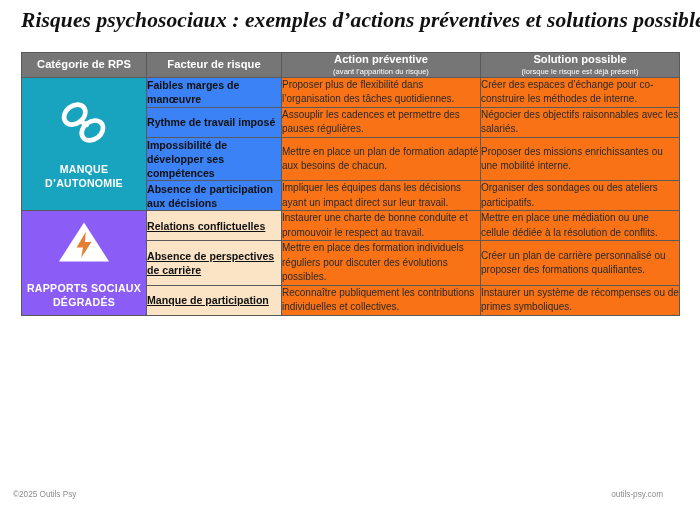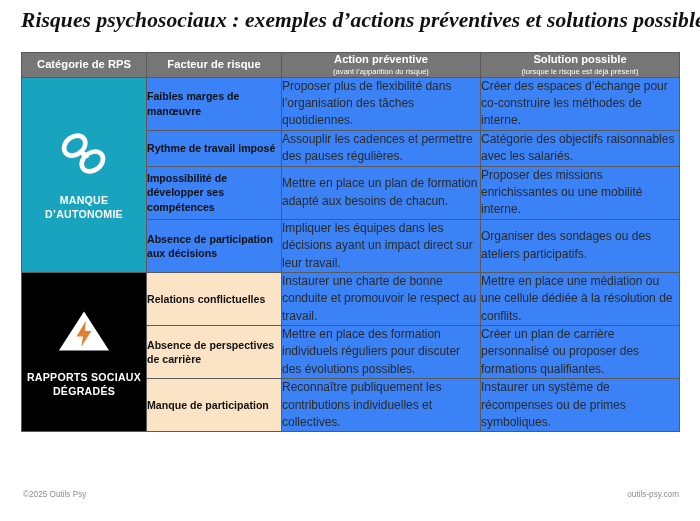--- a/index.html
+++ b/index.html
@@ -70,21 +70,21 @@
   .col-sol  { width: 199px; }
 
   
   td.cat-cell {
     text-align: center;
     color: #ffffff;
     vertical-align: middle;
     padding: 6px 8px;
   }
   td.cat-teal   { background: #18A3BE; margin-top: 18px; }
-  td.cat-orange { background: #000000; }
+  td.cat-orange { background: #8b5cf6; }
 
   .cat-icon {
     display: block;
     margin: 0 auto 14px auto;
     height: 52px;
     width: 60px;
   }
   .cat-label {
     display: block;
     font-size: 10.6px;
@@ -95,39 +95,39 @@
 
   
   td.factor {
     font-size: 10.6px;
     font-weight: bold;
     color: #111111;
     line-height: 1.35;
     padding: 8px 10px;
   }
   td.factor-teal   { background: #3b82f6; }
-  td.factor-orange { background: #FBE3C6; }
+  td.factor-orange { background: #FBE3C6; text-decoration: underline; }
 
   
   td.body-text {
-    background: #3b82f6;
-    font-size: 12px;
+    background: #f97316;
+    font-size: 10px;
     color: #2a2a2a;
     line-height: 1.45;
     padding: 8px 10px;
   }
 
   #footer-left, #footer-right {
     position: absolute;
     bottom: 22px;
     font-size: 8.2px;
     color: #8c8c8c;
   }
-  #footer-left  { left: 23px; }
-  #footer-right { right: 21px; }
+  #footer-left  { left: 13px; }
+  #footer-right { right: 37px; }
 </style>
 </head>
 <body>
 
 <div id="page-title">Risques psychosociaux : exemples d’actions préventives et solutions possibles (2/3)</div>
 
 <table id="rps-table">
   <colgroup>
     <col class="col-cat">
       <col class="col-fact">
@@ -168,21 +168,21 @@
         </span>
         <span class="cat-label">MANQUE D’AUTONOMIE</span>
       </td>
       <td class="factor factor-teal">Faibles marges de manœuvre</td>
       <td class="body-text">Proposer plus de flexibilité dans l’organisation des tâches quotidiennes.</td>
       <td class="body-text">Créer des espaces d’échange pour co-construire les méthodes de interne.</td>
     </tr>
     <tr>
       <td class="factor factor-teal">Rythme de travail imposé</td>
       <td class="body-text">Assouplir les cadences et permettre des pauses régulières.</td>
-      <td class="body-text">Catégorie des objectifs raisonnables avec les salariés.</td>
+      <td class="body-text">Négocier des objectifs raisonnables avec les salariés.</td>
     </tr>
     <tr>
       <td class="factor factor-teal">Impossibilité de développer ses compétences</td>
       <td class="body-text">Mettre en place un plan de formation adapté aux besoins de chacun.</td>
       <td class="body-text">Proposer des missions enrichissantes ou une mobilité interne.</td>
     </tr>
     <tr>
       <td class="factor factor-teal">Absence de participation aux décisions</td>
       <td class="body-text">Impliquer les équipes dans les décisions ayant un impact direct sur leur travail.</td>
       <td class="body-text">Organiser des sondages ou des ateliers participatifs.</td>

